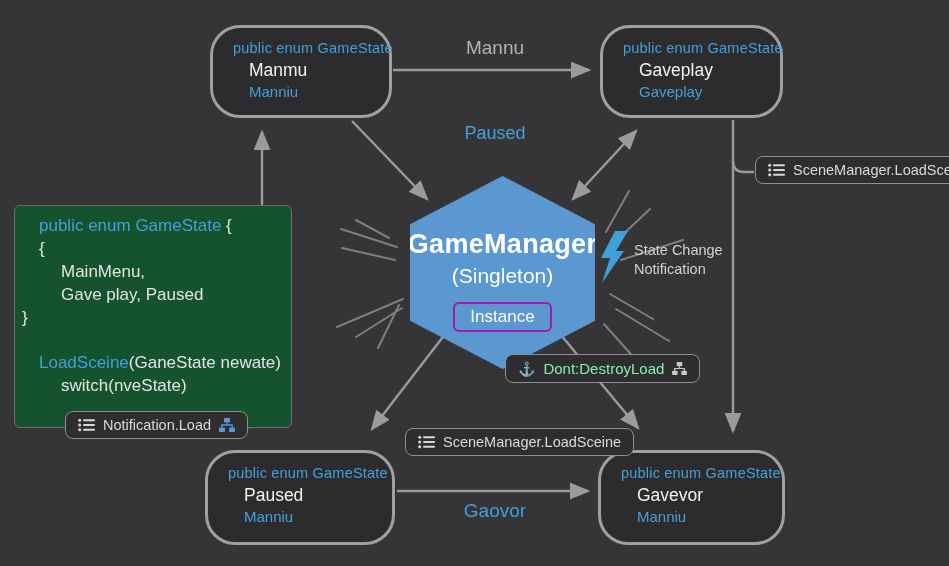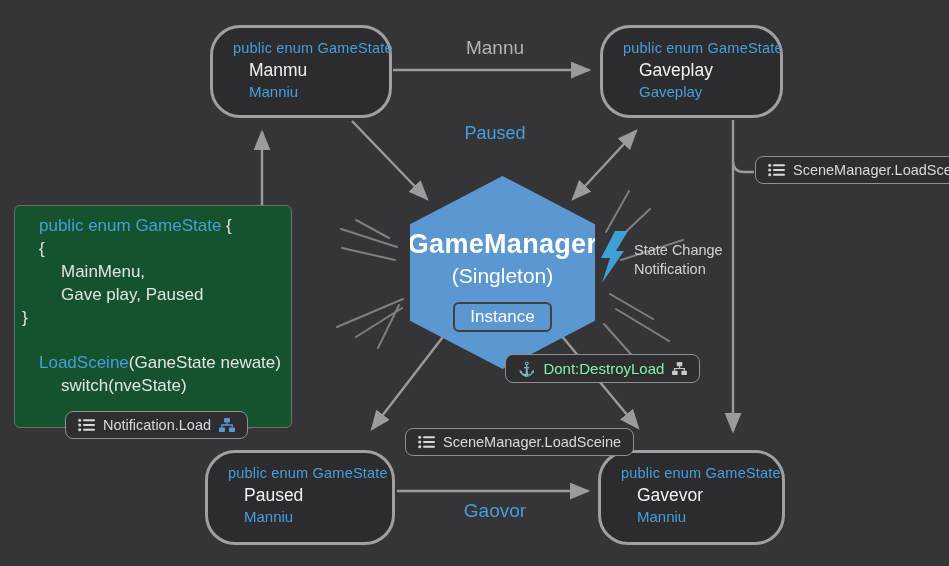--- a/index.html
+++ b/index.html
@@ -27,21 +27,21 @@
   .hexagon{
     position:absolute;z-index:2;left:410px;top:176px;width:185px;height:193px;
     background:#5b97d0;
     clip-path:polygon(50% 0%,100% 25%,100% 75%,50% 100%,0% 75%,0% 25%);
     display:flex;flex-direction:column;align-items:center;justify-content:center;
     padding-top:16px;box-sizing:border-box;color:#ffffff;text-align:center;
   }
   .hexagon .title{font-size:27px;font-weight:bold;letter-spacing:.3px;}
   .hexagon .subtitle{font-size:21px;margin-top:4px;}
   .instance-btn{
-    margin-top:14px;border:2px solid #404040;border-radius:6px;
+    margin-top:14px;border:2px solid #a21caf;border-radius:6px;
     padding:3px 15px;font-size:17px;color:#ffffff;background:transparent;
   }
 
   
   .code-block{
     position:absolute;z-index:2;left:14px;top:181px;width:278px;height:223px;
     background:#14532d;border:1px solid #6f6f72;border-radius:6px;
     box-sizing:border-box;padding-top:8px;
     font-size:17px;line-height:23px;color:#e4e4e6;margin-top:24px;
   }

